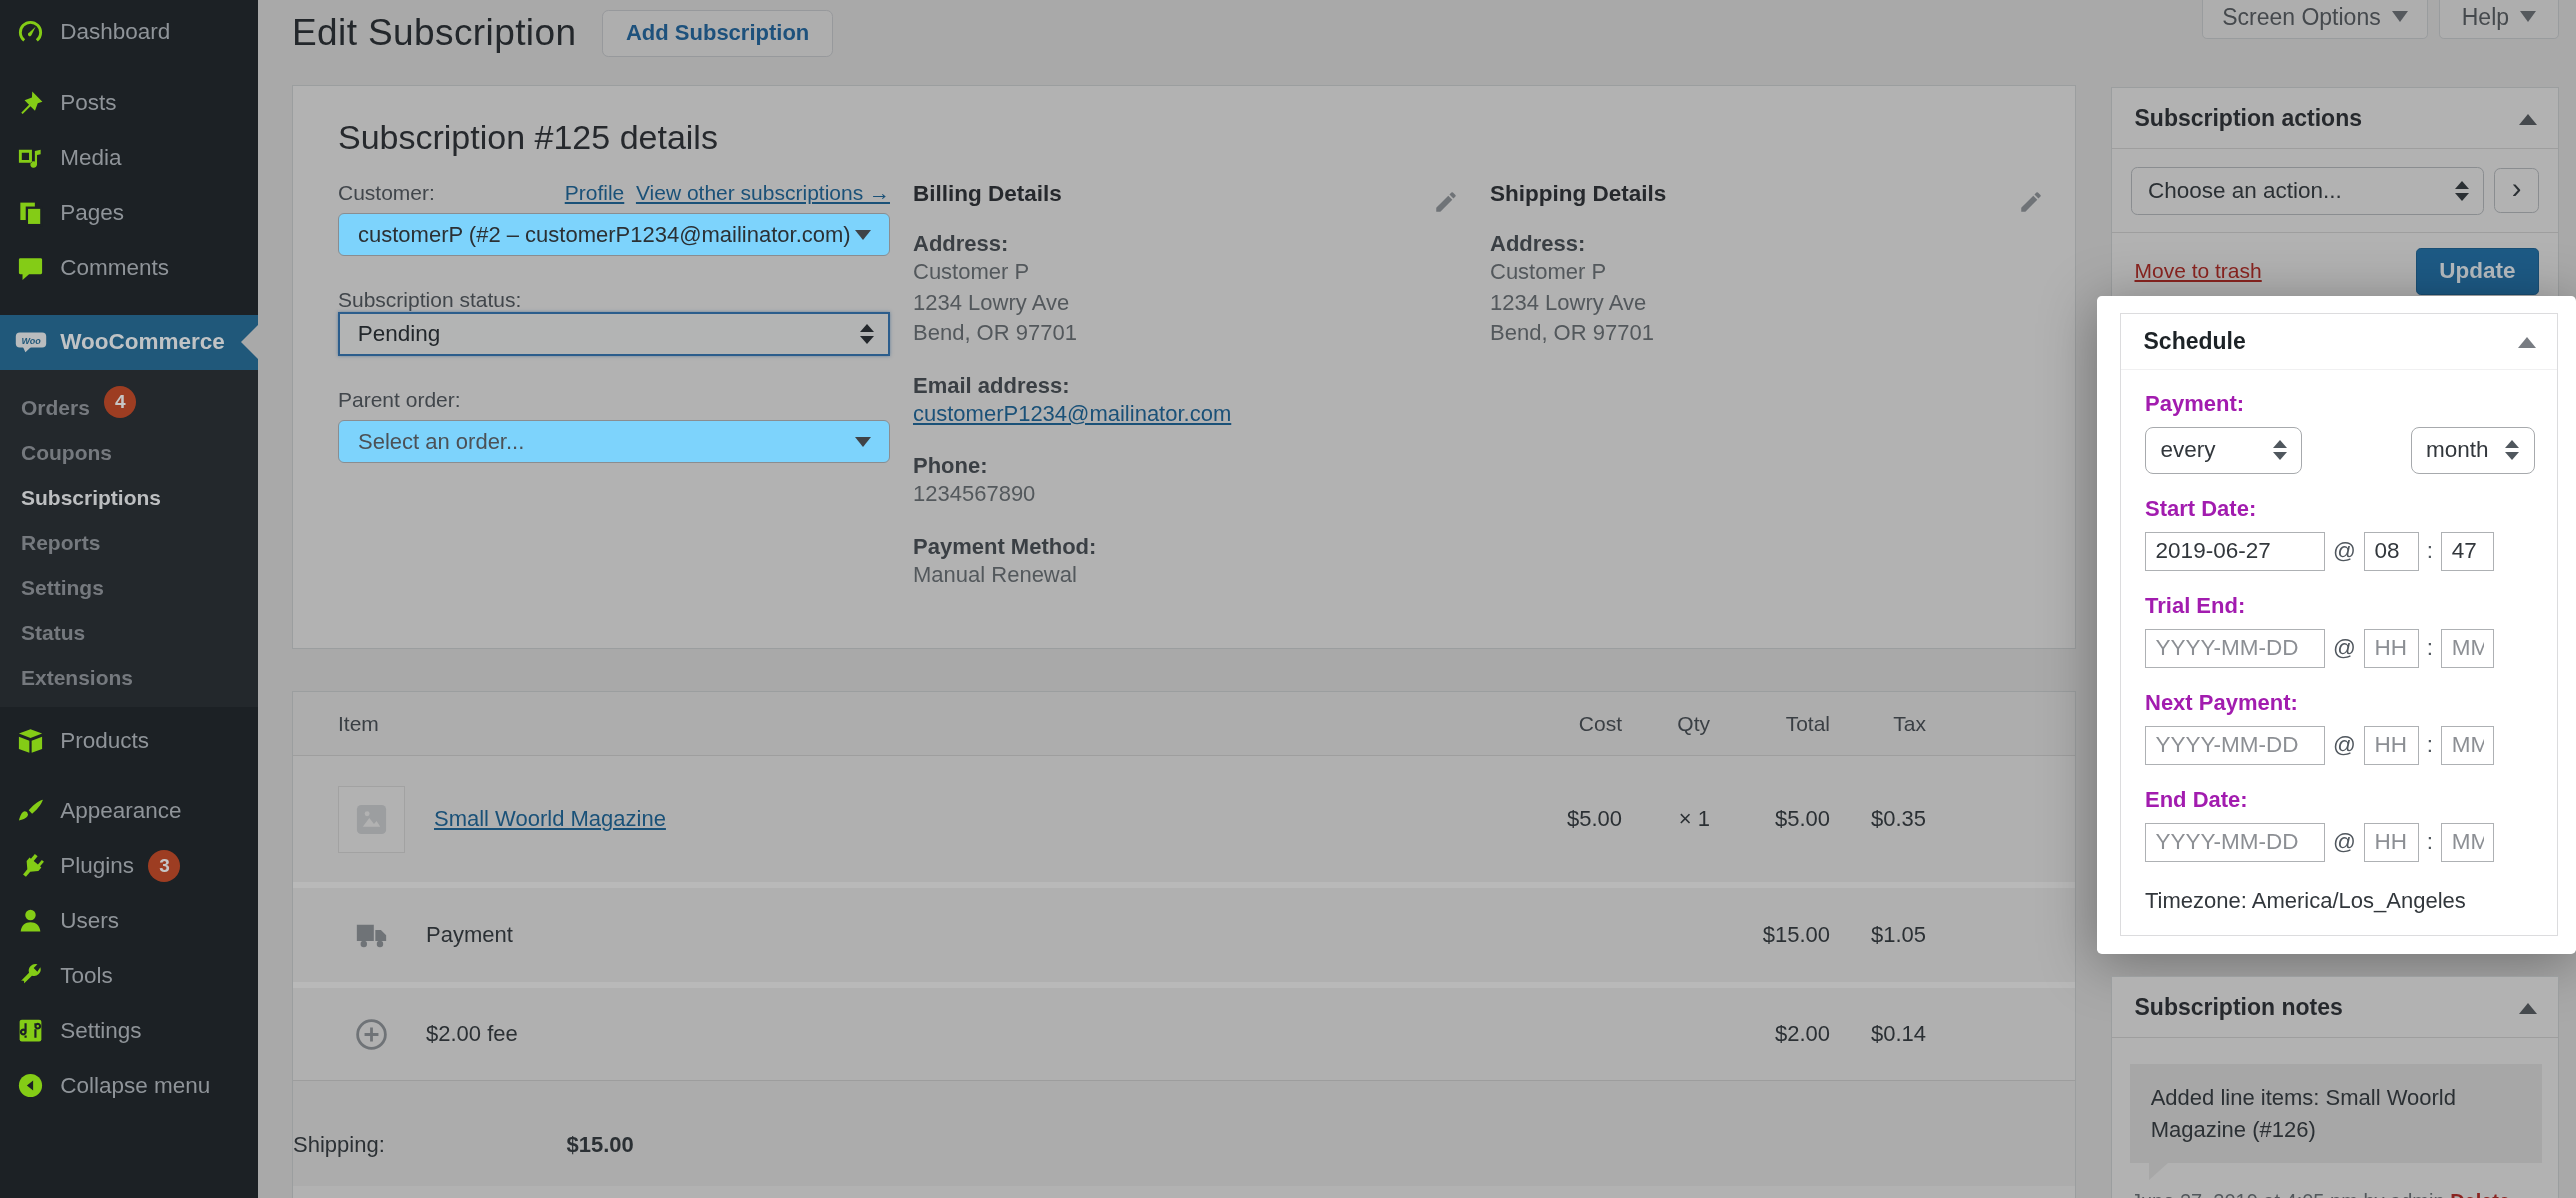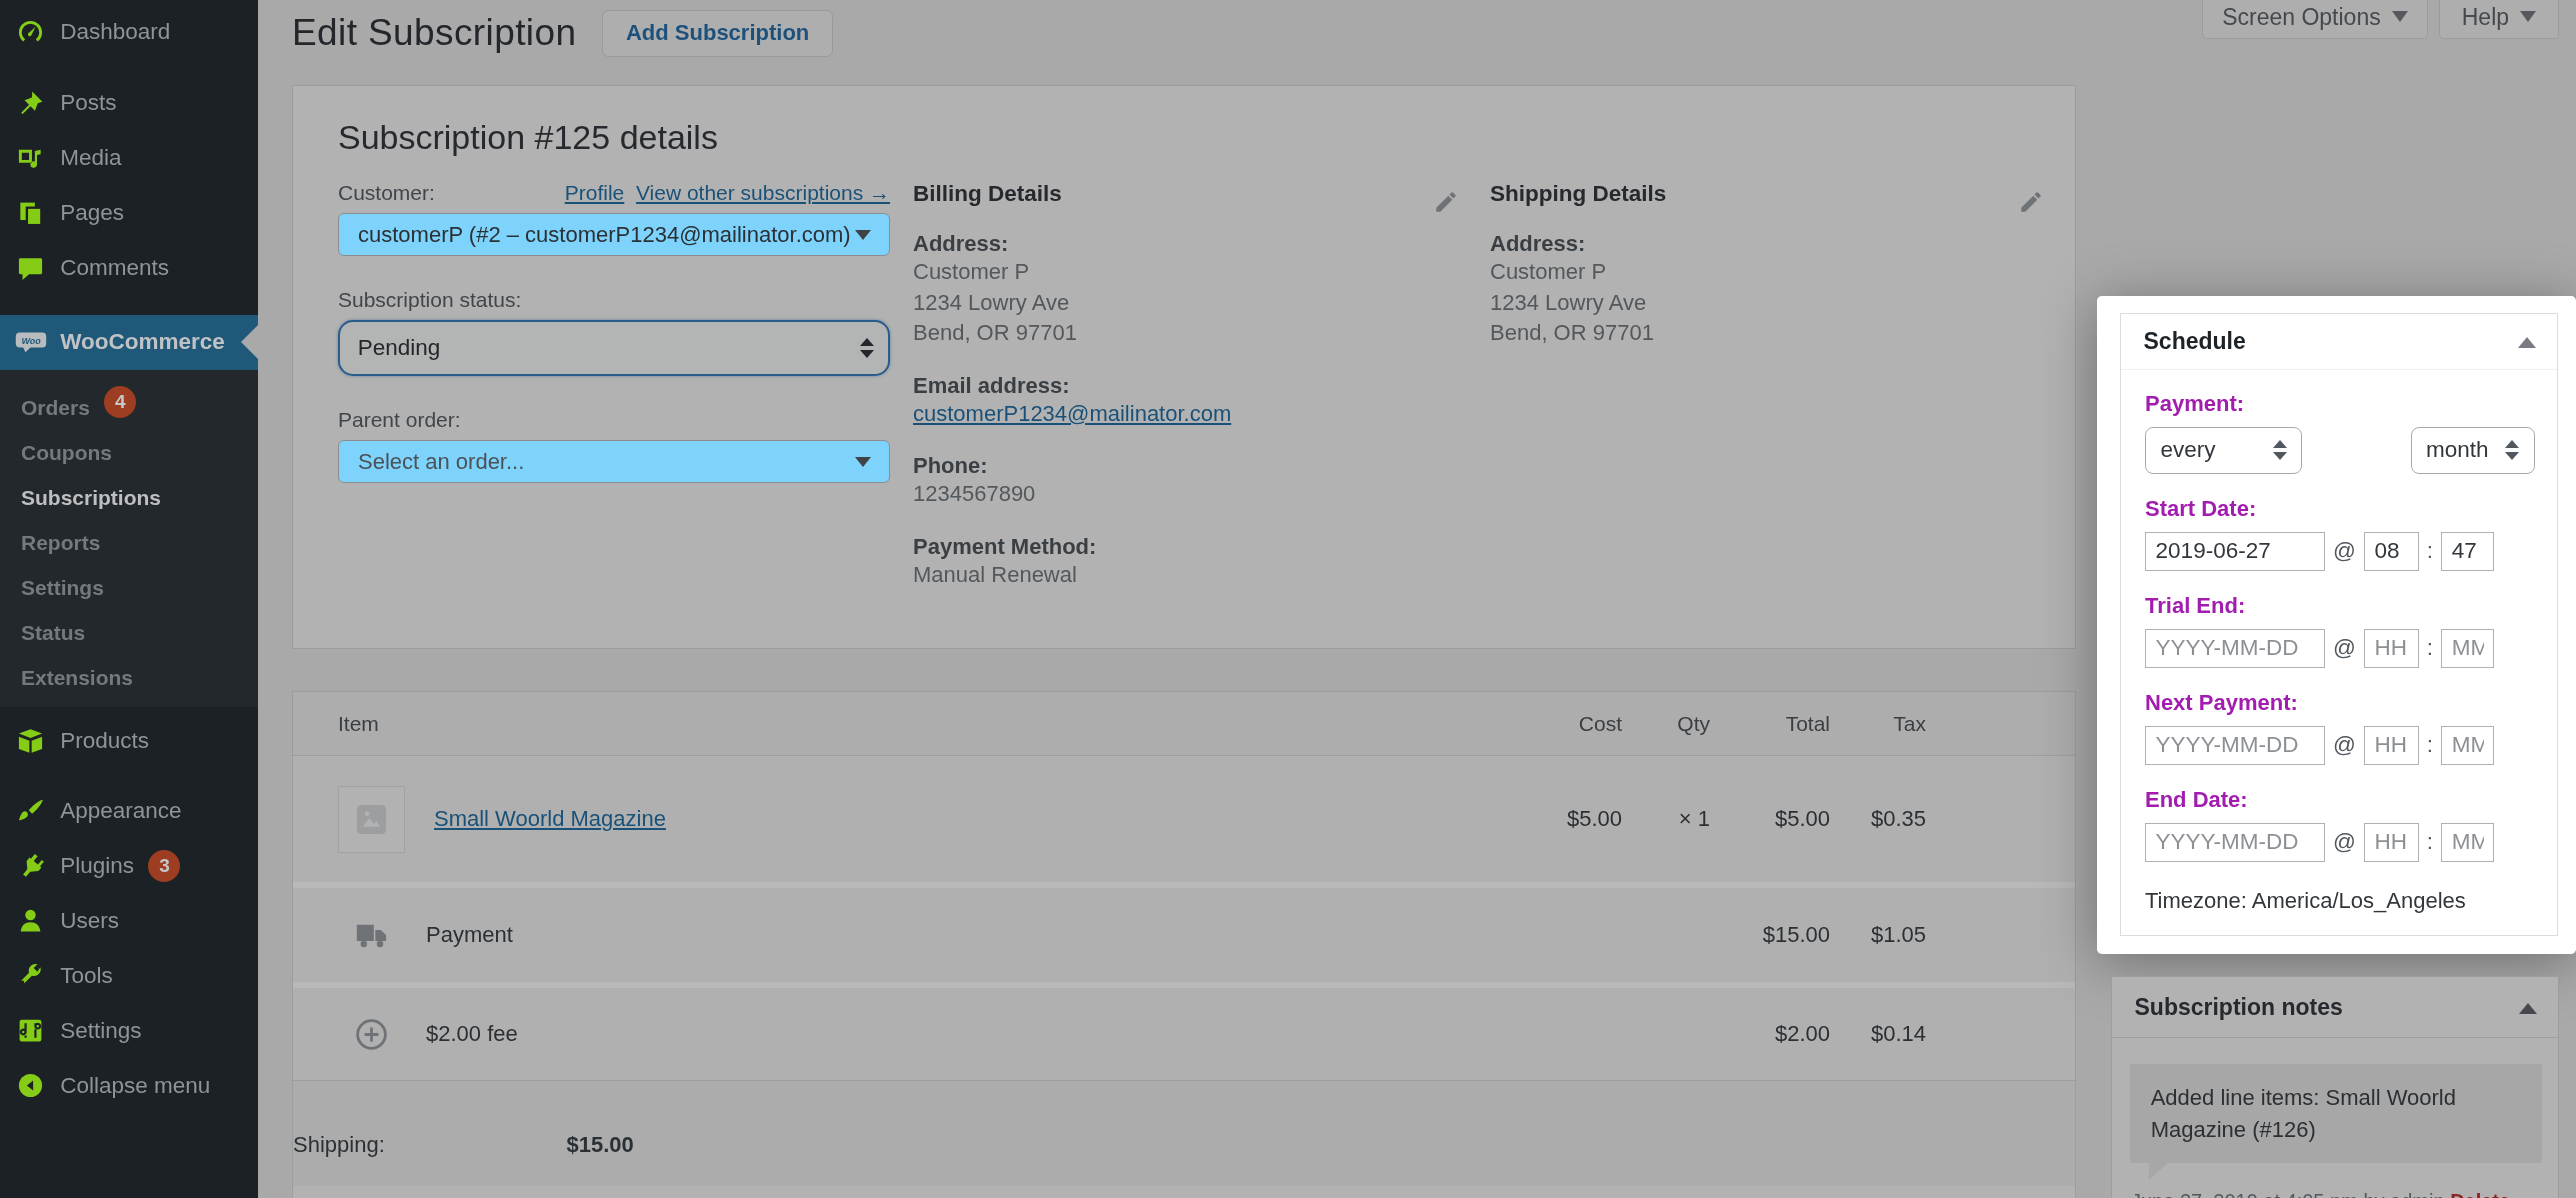--- a/index.html
+++ b/index.html
@@ -40,21 +40,21 @@
   
   #details-panel { left:292px; top:85px; width:1784px; height:564px; }
   #details-panel h2 { position:absolute; left:45px; top:32px; font-size:34px; font-weight:500; color:#26292d; }
   .col { position:absolute; top:95px; }
   .fieldlabel { font-size:21px; color:#41464b; }
   .linkblue { color:#1a5178; text-decoration:underline; cursor:pointer; }
   .labelrow { display:flex; justify-content:space-between; align-items:baseline; font-size:21px; }
   .sel2 { height:43px; border:1.6px solid #8a8d90; border-radius:6px; background:#7dd3fc; display:flex; align-items:center; padding:0 19px; font-size:22px; color:#2b3034; margin-top:8px; cursor:pointer; position:relative; }
   .sel2 .caret { position:absolute; right:17.7px; top:50%; margin-top:-4.8px; border:8.8px solid transparent; border-top:10.4px solid #3f4347; }
   .sel2.placeholder { color:#4c5156; }
-  .selnative { height:56px; border:2.4px solid #2b5d8c; border-radius:15px; background:#b3b4b4; display:flex; align-items:center; padding:0 17.7px; font-size:22.5px; color:#22272b; margin-top:8px; cursor:pointer; position:relative; box-shadow:0 0 3.2px rgba(30,80,130,.5); }
+  .selnative { height:44px; border:2.4px solid #2b5d8c; border-radius:0; background:#b3b4b4; display:flex; align-items:center; padding:0 17.7px; font-size:22.5px; color:#22272b; margin-top:0; cursor:pointer; position:relative; box-shadow:0 0 3.2px rgba(30,80,130,.5); }
   .spin { position:absolute; right:14.5px; top:50%; transform:translateY(-50%); display:flex; flex-direction:column; gap:4px; }
   .spin i { display:block; width:0; height:0; border:7.2px solid transparent; }
   .spin i.up { border-bottom:8.8px solid #23272b; }
   .spin i.dn { border-top:8.8px solid #23272b; }
   .addr-h3 { font-size:22.5px; font-weight:bold; color:#26292d; }
   .addr-label { font-size:22px; font-weight:bold; color:#3a3f44; margin-top:24px; }
   .addr-line { font-size:22px; color:#53585c; line-height:30.5px; }
   .pencil { position:absolute; top:103px; color:#6f7377; cursor:pointer; }
 
   
@@ -411,20 +411,40 @@
       <span class="r">$0.14</span>
       <span></span>
     </div>
 
     <div class="itotals">
       <span class="tlabel">Shipping:</span>
       <span class="tvalue">$15.00</span>
     </div>
   </div>
 
+  <div class="panel" id="actions-panel">
+    <div class="ptitle">
+      <span class="pt">Subscription actions</span>
+      <span class="caret-up"></span>
+    </div>
+    <div class="act-body">
+      <div class="act-sel">
+        <span>Choose an action...</span>
+        <span class="spin">
+            <i class="up"></i>
+            <i class="dn"></i>
+          </span>
+      </div>
+      <button class="chev-btn">›</button>
+    </div>
+    <div class="act-foot">
+      <a class="trash">Move to trash</a>
+      <button class="update-btn">Update</button>
+    </div>
+  </div>
 
   <div id="spotlight"></div>
   <div id="schedule-panel">
     <div class="ptitle">
       <span class="pt">Schedule</span>
       <span class="caret-up"></span>
     </div>
     <div class="sched-body">
       <div class="slabel first">Payment:</div>
       <div class="payrow">

